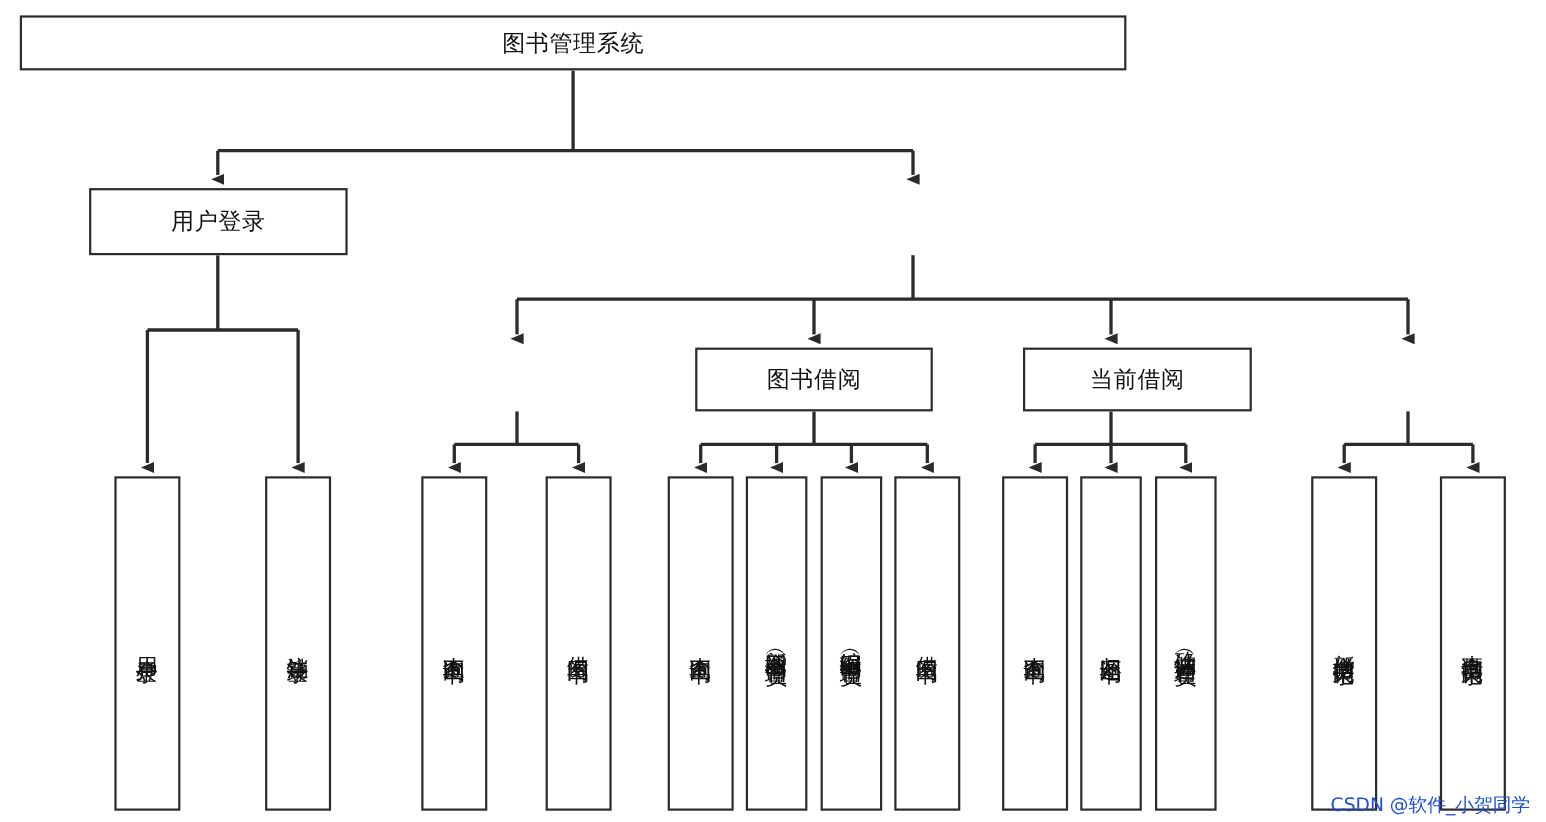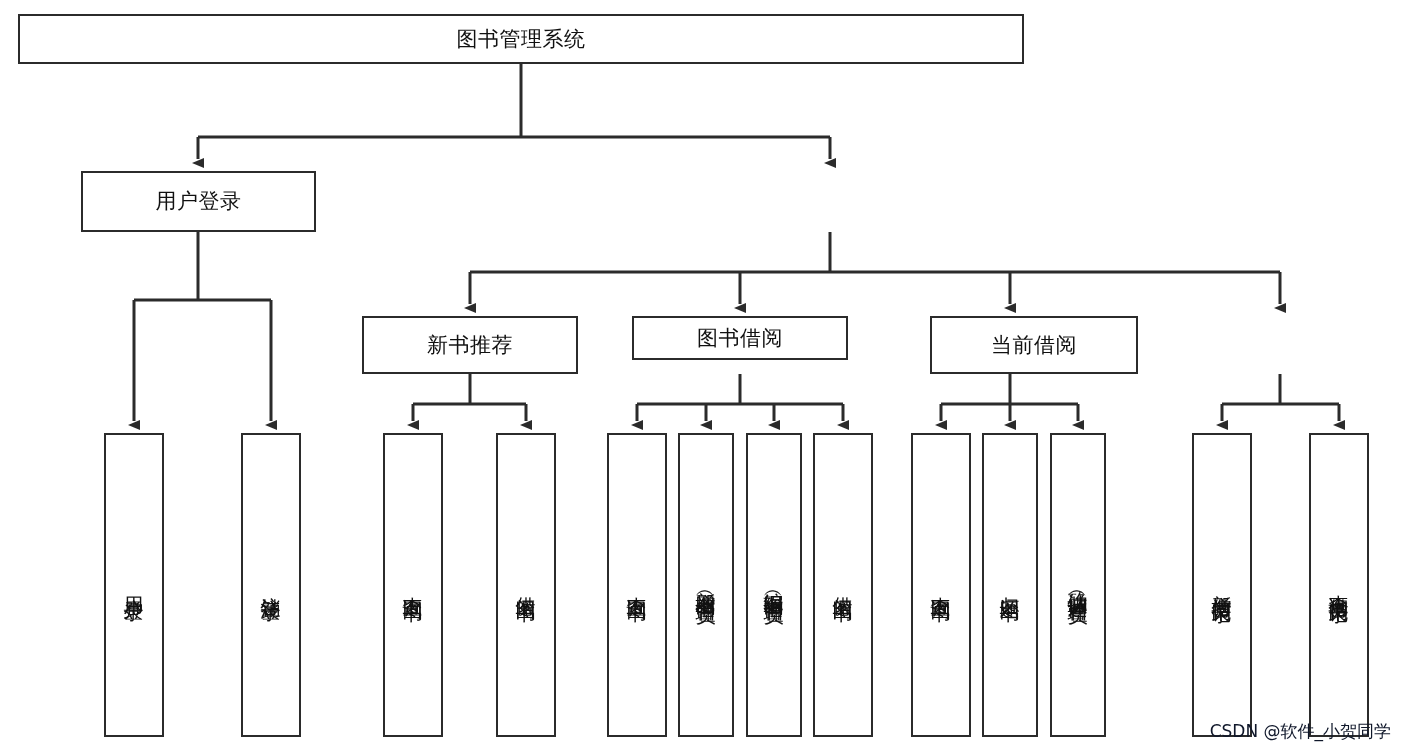--- a/index.html
+++ b/index.html
@@ -48,21 +48,21 @@
     white-space: nowrap;
     font-size: 20px;
     letter-spacing: 2px;
     line-height: 1;
   }
   .watermark {
     position: absolute;
     right: 14px;
     bottom: 4px;
     font-size: 17px;
-    color: #0f172a;
+    color: #1d4ed8;
     z-index: 3;
     white-space: nowrap;
     font-family: "DejaVu Sans", "Liberation Sans", sans-serif;
   }
 </style>
 </head>
 <body>
 
 <div id="canvas">
 
@@ -118,24 +118,21 @@
   </svg>
 
   <div class="node" style="left:18px; top:14px; width:1006px; height:50px;">
     <span class="label">图书管理系统</span>
   </div>
 
   <div class="node" style="left:81px; top:171px; width:235px; height:61px;">
     <span class="label">用户登录</span>
   </div>
 
-  <div class="node" style="left:362px; top:316px; width:216px; height:58px;">
-    <span class="label">新书推荐</span>
-  </div>
-  <div class="node" style="left:632px; top:316px; width:216px; height:44px;">
+  <div class="node" style="left:632px; top:316px; width:216px; height:58px;">
     <span class="label">图书借阅</span>
   </div>
   <div class="node" style="left:930px; top:316px; width:208px; height:58px;">
     <span class="label">当前借阅</span>
   </div>
 
   <div class="node leaf" style="left:104px; top:433px; width:60px; height:304px;">
     <span class="label">用户登录</span>
   </div>
   <div class="node leaf" style="left:241px; top:433px; width:60px; height:304px;">

